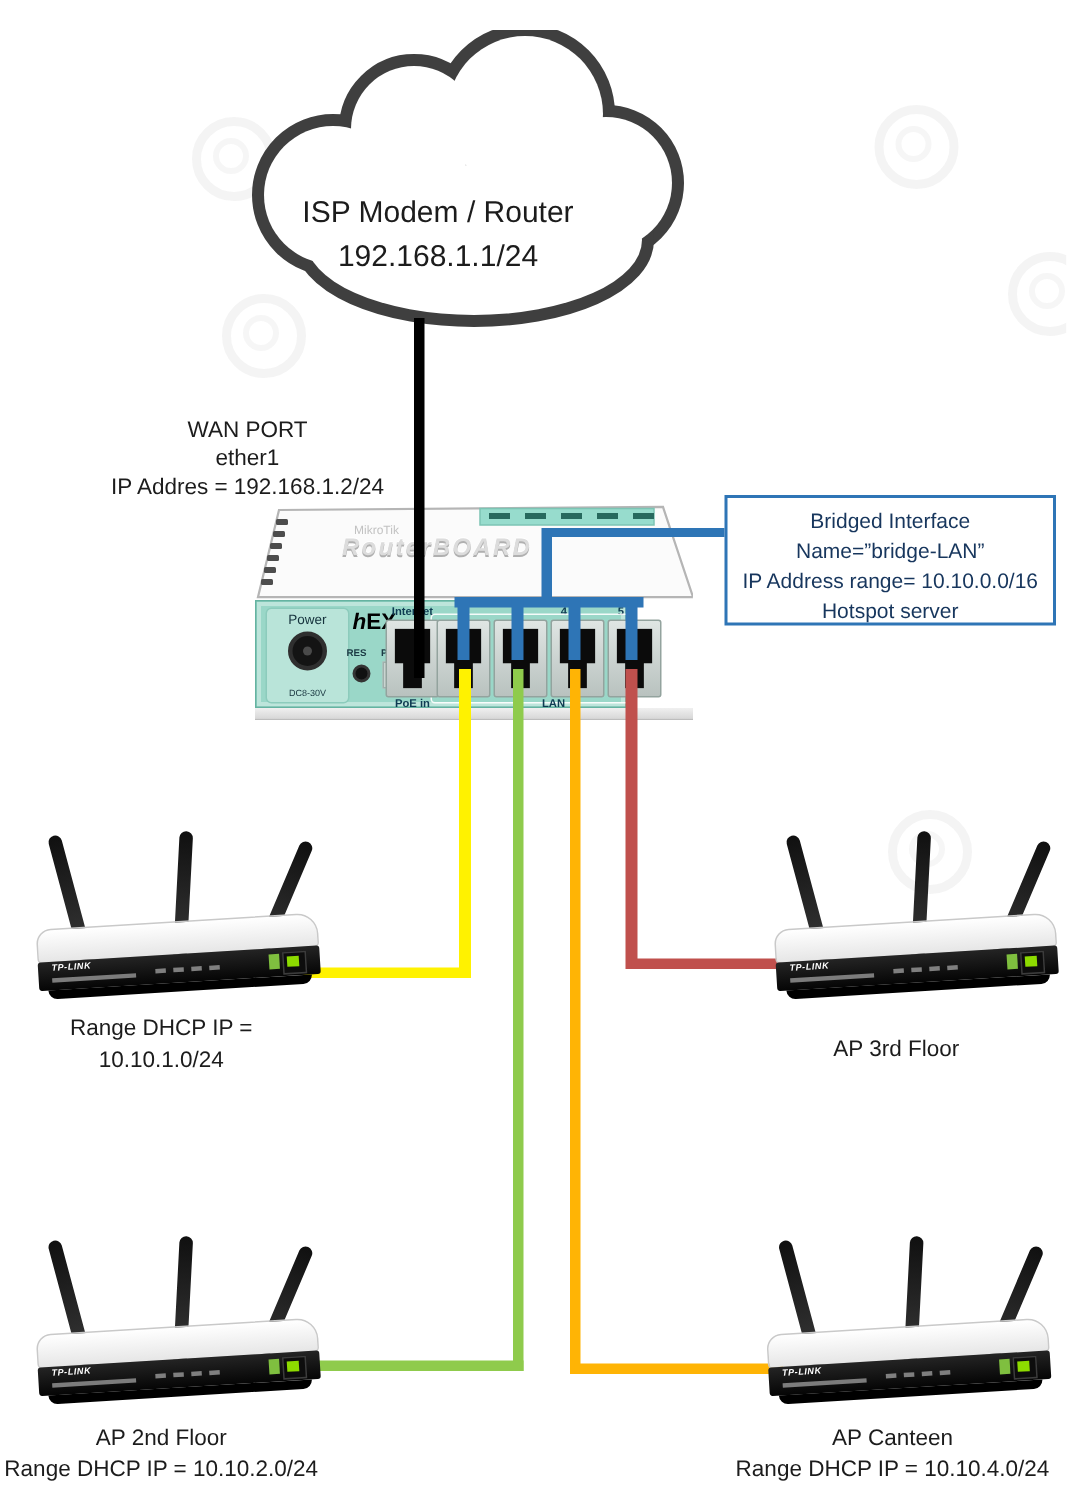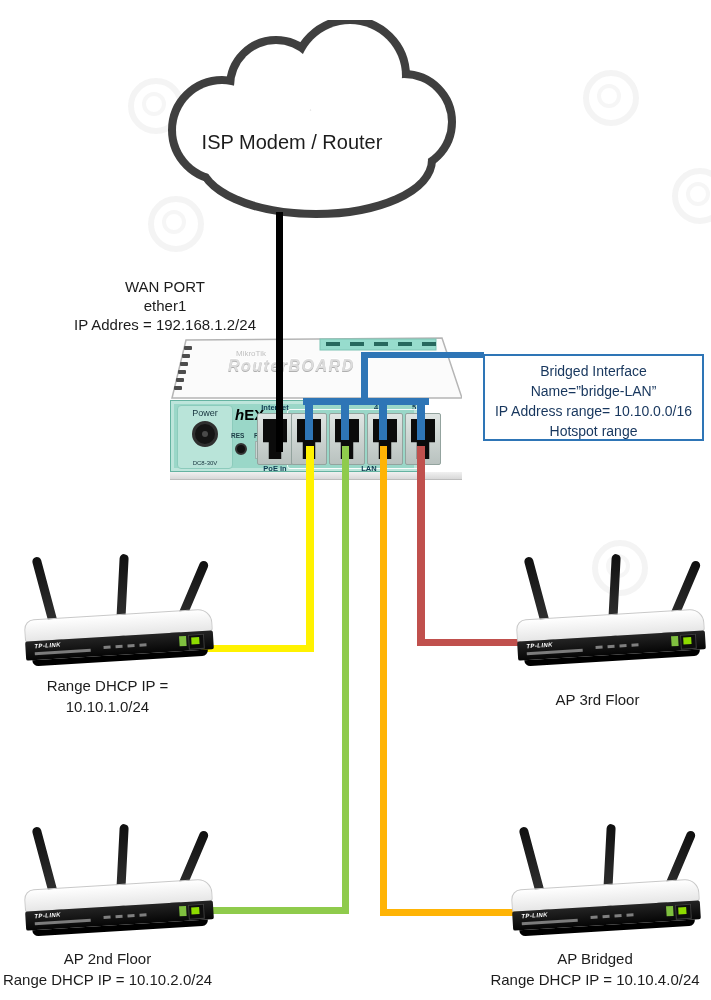--- a/index.html
+++ b/index.html
@@ -110,20 +110,21 @@
     <g fill="#ffffff" stroke="none">
       <circle cx="64" cy="110" r="46"></circle>
       <circle cx="118" cy="66" r="42"></circle>
       <circle cx="192" cy="56" r="52"></circle>
       <circle cx="246" cy="102" r="44"></circle>
       <ellipse cx="158" cy="140" rx="112" ry="50"></ellipse>
     </g>
   </svg>
   <div class="cloud-text">
     <div>ISP Modem / Router</div>
+    <div>192.168.1.1/24</div>
   </div>
 
   <div class="wan-label">
     <div>WAN PORT</div>
     <div>ether1</div>
     <div>IP Addres = 192.168.1.2/24</div>
   </div>
 
   <div class="router">
     <svg class="rtop" width="292" height="64">
@@ -192,25 +193,25 @@
   </div>
 
   <div class="blueseg" style="left: 364px; top: 352px; width: 120px; height: 6px; background: rgb(46, 117, 182);"></div>
   <div class="blueseg" style="left: 361px; top: 352px; width: 7px; height: 50px; background: rgb(46, 117, 182);"></div>
   <div class="blueseg" style="left: 303px; top: 398px; width: 126px; height: 7px; background: rgb(46, 117, 182);"></div>
   <div class="blueseg" style="left: 305px; top: 398px; width: 8px; height: 42px; background: rgb(46, 117, 182);"></div>
   <div class="blueseg" style="left: 341px; top: 398px; width: 8px; height: 42px; background: rgb(46, 117, 182);"></div>
   <div class="blueseg" style="left: 379px; top: 398px; width: 8px; height: 42px; background: rgb(46, 117, 182);"></div>
   <div class="blueseg" style="left: 417px; top: 398px; width: 8px; height: 42px; background: rgb(46, 117, 182);"></div>
 
-  <div class="bridge-box" style="border-color: rgb(46, 117, 182); margin-top: 24px;">
+  <div class="bridge-box" style="border-color: rgb(46, 117, 182);">
     <div>Bridged Interface</div>
     <div>Name=”bridge-LAN”</div>
     <div>IP Address range= 10.10.0.0/16</div>
-    <div>Hotspot range</div>
+    <div>Hotspot server</div>
   </div>
 
   <div class="seg" style="left: 306px; top: 446px; width: 8px; height: 206px; background: rgb(255, 242, 0);"></div>
   <div class="seg" style="left: 202px; top: 645px; width: 112px; height: 7px; background: rgb(255, 242, 0);"></div>
 
   <div class="seg" style="left: 342px; top: 446px; width: 7px; height: 468px; background: rgb(143, 203, 76);"></div>
   <div class="seg" style="left: 208px; top: 907px; width: 141px; height: 7px; background: rgb(143, 203, 76);"></div>
 
   <div class="seg" style="left: 380px; top: 446px; width: 7px; height: 470px; background: rgb(255, 180, 5);"></div>
   <div class="seg" style="left: 383px; top: 909px; width: 139px; height: 7px; background: rgb(255, 180, 5);"></div>
@@ -310,17 +311,17 @@
     <div>Range DHCP IP = 10.10.1.0/24</div>
   </div>
   <div class="ap-label" style="left:485px;top:689px;width:225px;">
     <div>AP 3rd Floor</div>
   </div>
   <div class="ap-label" style="left:0px;top:948px;width:215px;">
     <div>AP 2nd Floor</div>
     <div>Range DHCP IP = 10.10.2.0/24</div>
   </div>
   <div class="ap-label" style="left:480px;top:948px;width:230px;">
-    <div>AP Bridged</div>
+    <div>AP Canteen</div>
     <div>Range DHCP IP = 10.10.4.0/24</div>
   </div>
 
 </div>
 
 </body></html>

